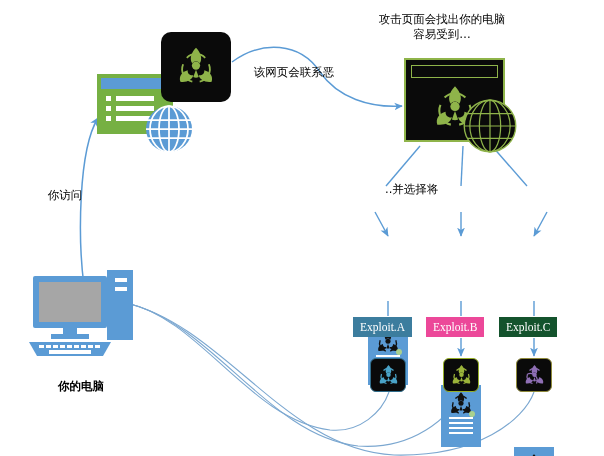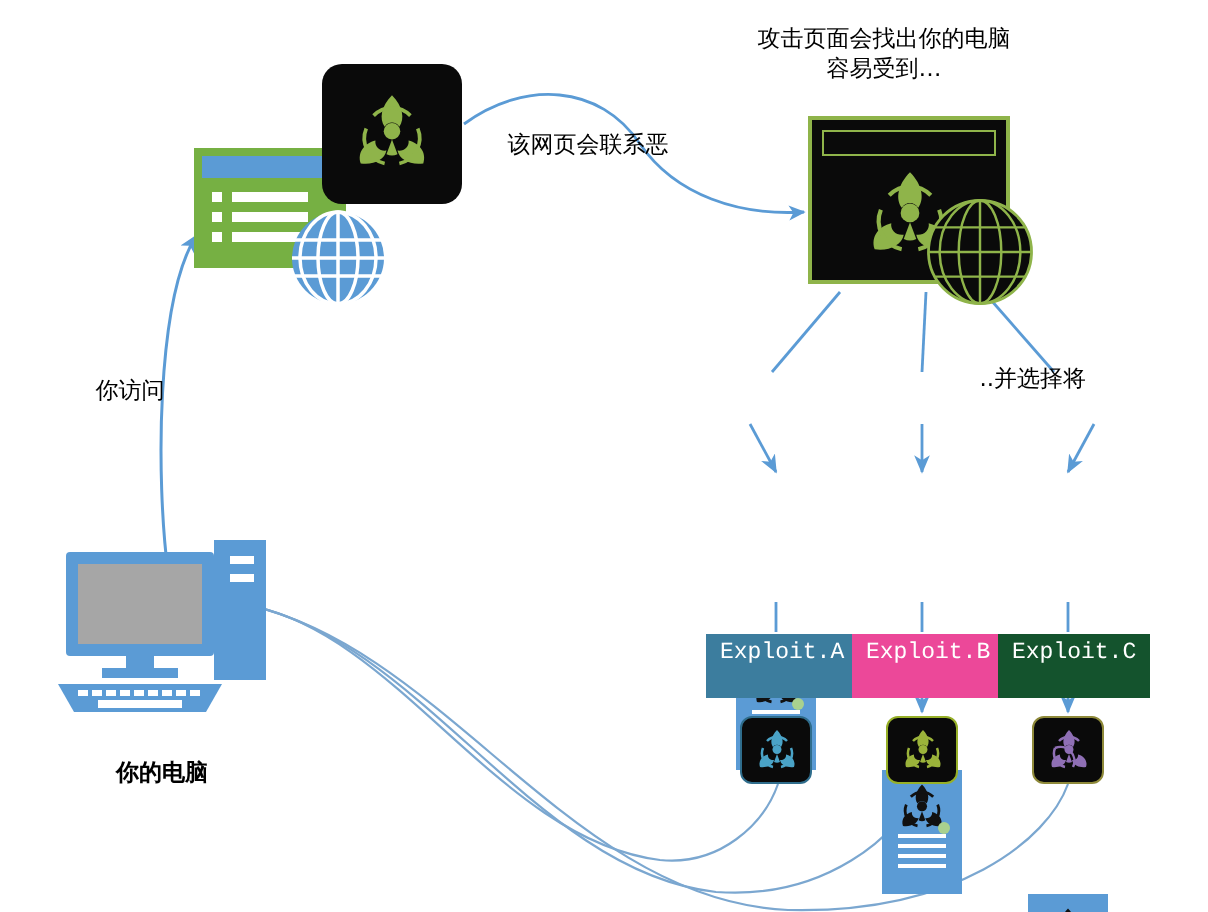--- a/index.html
+++ b/index.html
@@ -29,21 +29,21 @@
   }
   .caption {
     position: absolute;
     color: #000000;
     font-size: 11.5px;
     line-height: 15px;
     white-space: nowrap;
     font-family: "DejaVu Sans", "Liberation Sans", sans-serif;
   }
   .cap-center { text-align: center; }
-  .cap-left { text-align: right; }
+  .cap-left { text-align: left; margin-left: 32px; }
 
   
   .browser {
     width: 76px;
     height: 60px;
     background: #76b043;
     box-shadow: 0 0 0 0 transparent;
   }
   .browser-titlebar {
     position: absolute;
@@ -151,28 +151,28 @@
   }
   .server-lines i {
     display: block;
     height: 2px;
     background: #ffffff;
     margin-bottom: 3px;
   }
 
   
   .chip {
-    height: 32px;
+    height: 20px;
     line-height: 20px;
     color: #ffffff;
     font-size: 11.5px;
     text-align: center;
     padding: 0 7px;
     white-space: nowrap;
-    font-family: Liberation Mono, monospace;
+    font-family: Liberation Serif, serif;
   }
 
   
   .payload {
     width: 36px;
     height: 34px;
     border-radius: 6px;
     background: #0a0a0a;
     display: flex;
     align-items: center;

